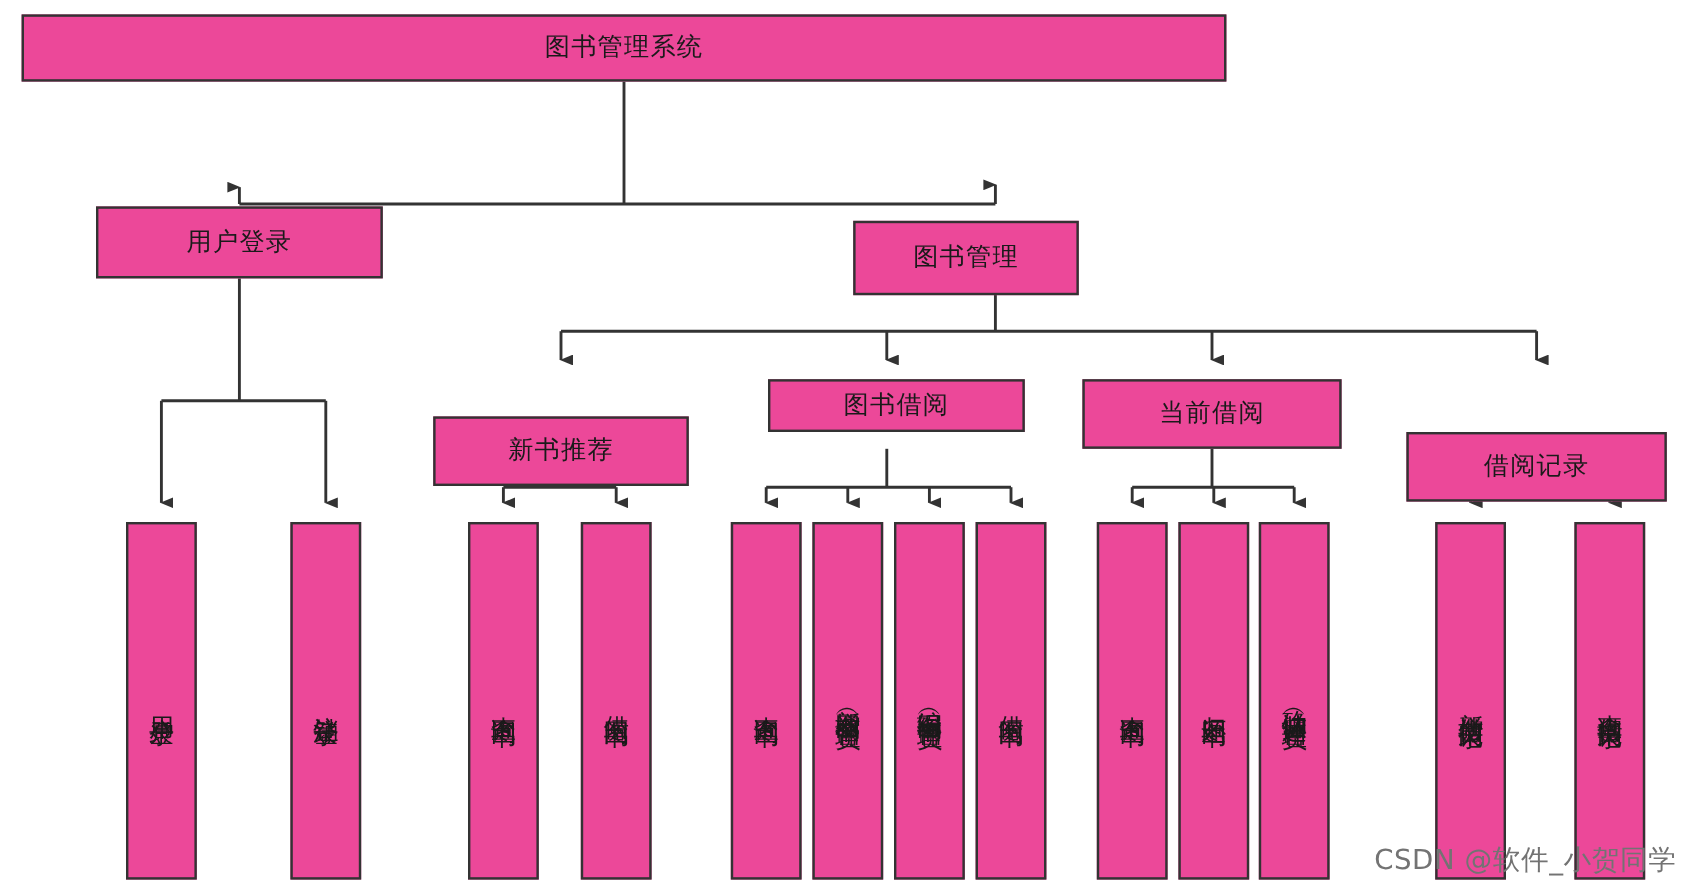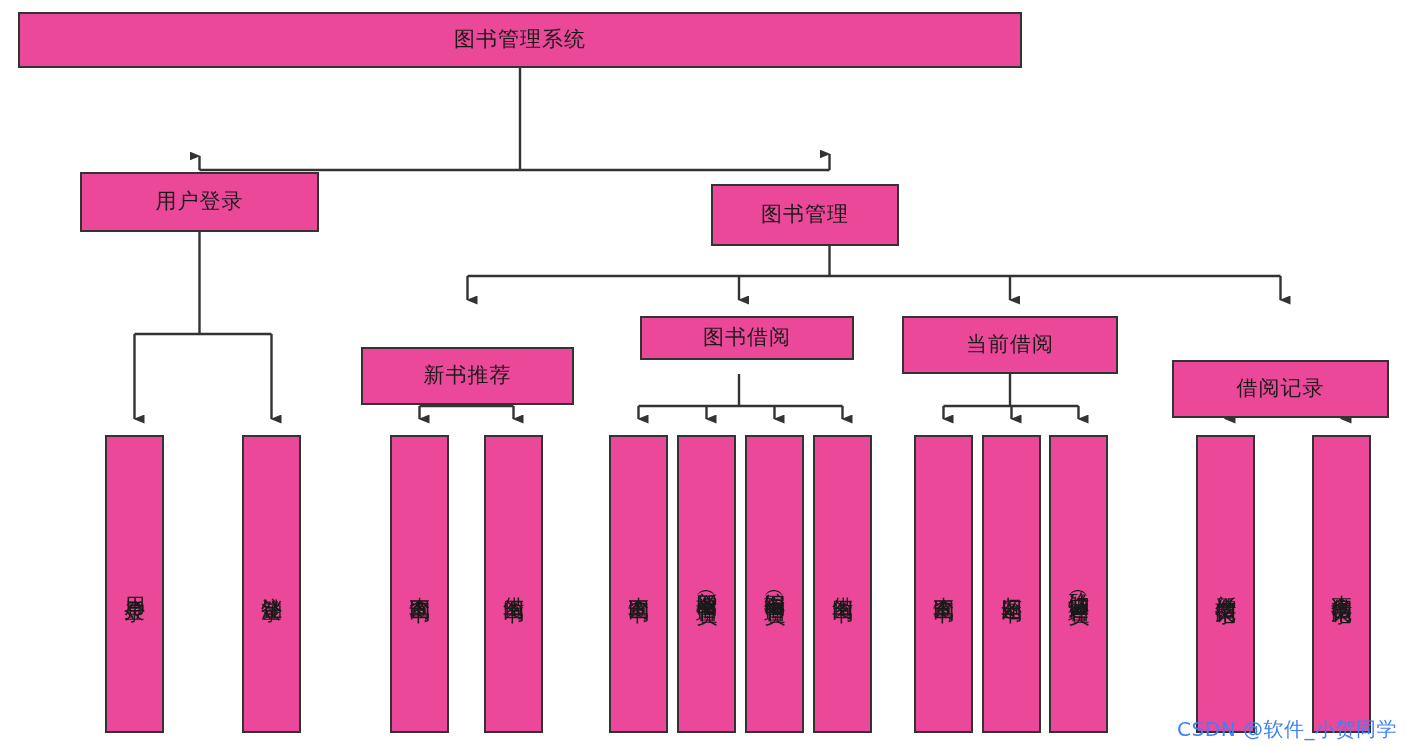--- a/index.html
+++ b/index.html
@@ -54,23 +54,23 @@
   }
   .node.vertical .label {
     writing-mode: vertical-rl;
     text-orientation: upright;
     display: block;
     text-align: center;
   }
   .watermark {
     position: absolute;
     right: 8px;
-    bottom: 4px;
-    font-size: 20px;
-    color: #3b82f6;
+    bottom: 15px;
+    font-size: 23px;
+    color: #737373;
     letter-spacing: 0.5px;
     white-space: nowrap;
     font-family: "DejaVu Sans", "Liberation Sans", sans-serif;
   }
 </style>
 </head>
 <body>
 
 <div id="diagram-root">
 

